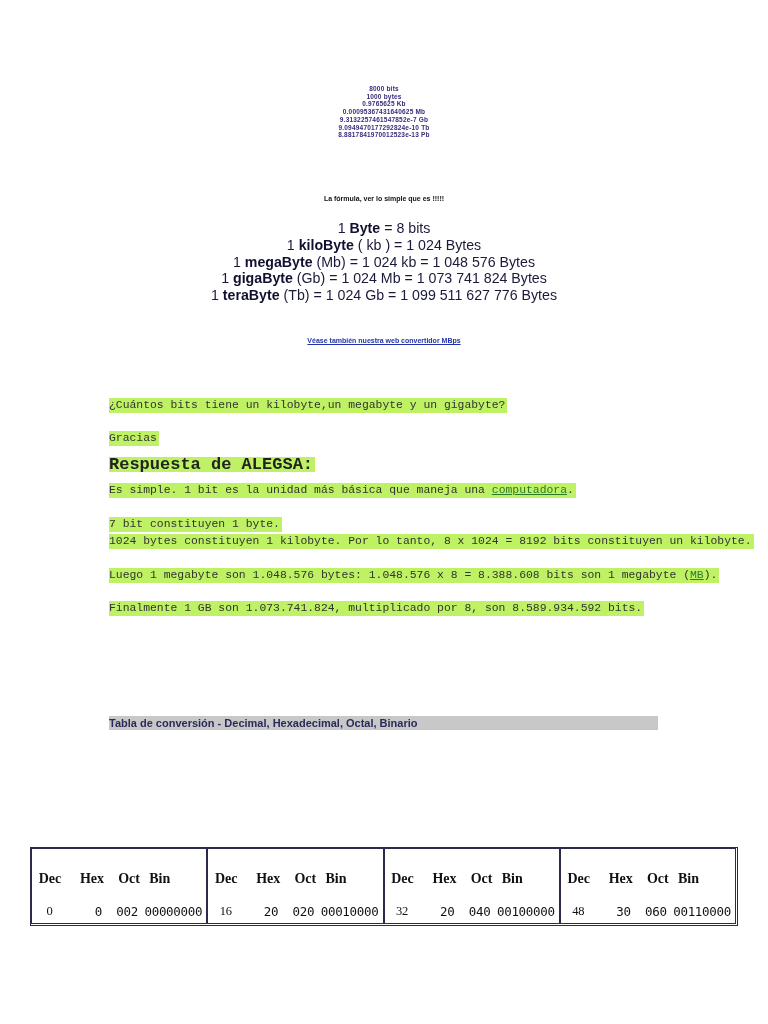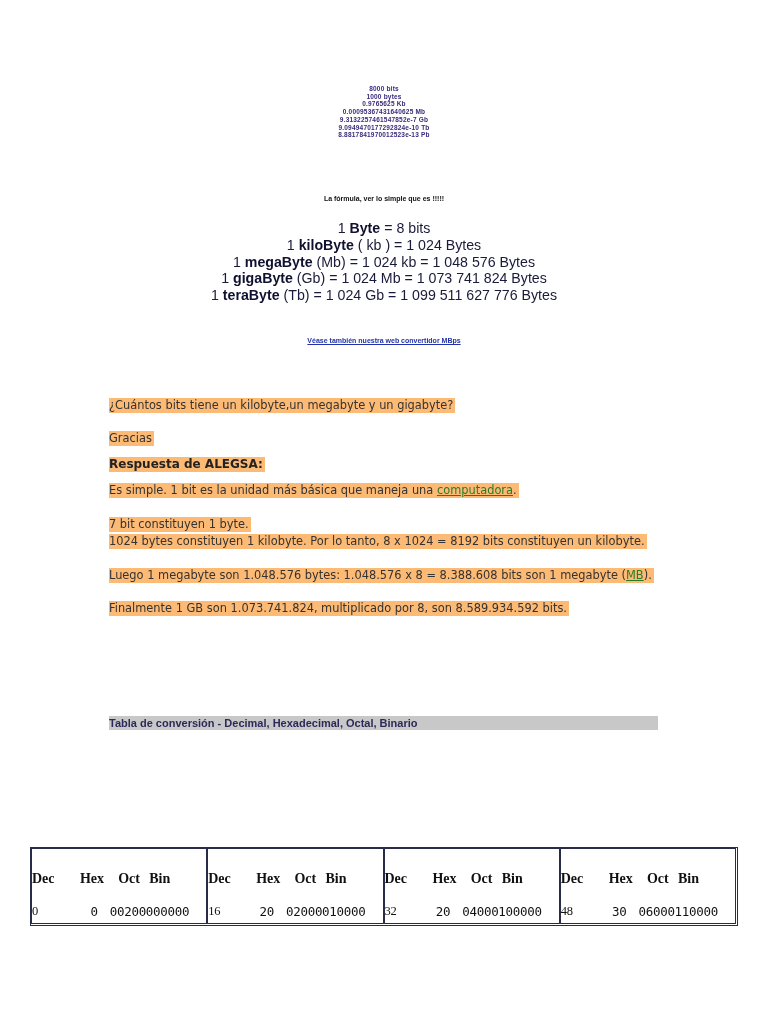--- a/index.html
+++ b/index.html
@@ -66,28 +66,29 @@
       top: 398px;
       width: 560px;
       font-family: "DejaVu Sans", sans-serif;
       font-size: 11.4px;
       color: #333;
     }
     .article .line {
       position: absolute;
       left: 0;
       white-space: nowrap;
-      background: #fdba74;
+      background: #bef264;
       padding-right: 2px;
       line-height: 15px;
+      font-family: Liberation Mono, monospace;
     }
     .article .line.strong {
       font-weight: bold;
       color: #222;
-      font-size: 12px;
+      font-size: 17px;
     }
     .article a {
       color: #2a7a2a;
       text-decoration: underline;
     }
     .table-title {
       position: absolute;
       left: 109px;
       top: 716px;
       width: 549px;
@@ -126,24 +127,24 @@
       right: 0;
       display: flex;
     }
     .group .hdr { top: 22px; font-weight: bold; font-size: 14px; }
     .group .row {
       top: 55px;
       font-size: 12.5px;
       font-family: "DejaVu Sans Mono", monospace;
       letter-spacing: -0.3px;
     }
-    .c-dec { width: 35px; text-align: left; padding-right: 0; font-family: Liberation Serif, serif; }
+    .c-dec { width: 35px; text-align: center; padding-right: 0; font-family: Liberation Serif, serif; }
     .c-hex { width: 35px; text-align: right; }
     .c-oct { width: 36px; text-align: right; }
-    .c-bin { flex: 1; text-align: right; padding-right: 17px; }
+    .c-bin { flex: 1; text-align: right; padding-right: 4px; }
     .hdr .c-dec { width: 36px; }
     .hdr .c-hex { width: 36px; }
     .hdr .c-oct { width: 36px; }
     .hdr .c-bin { padding-right: 36px; }
   </style>
 </head>
 <body>
 
 <div class="conv-block">
   <div>8000 bits</div>

